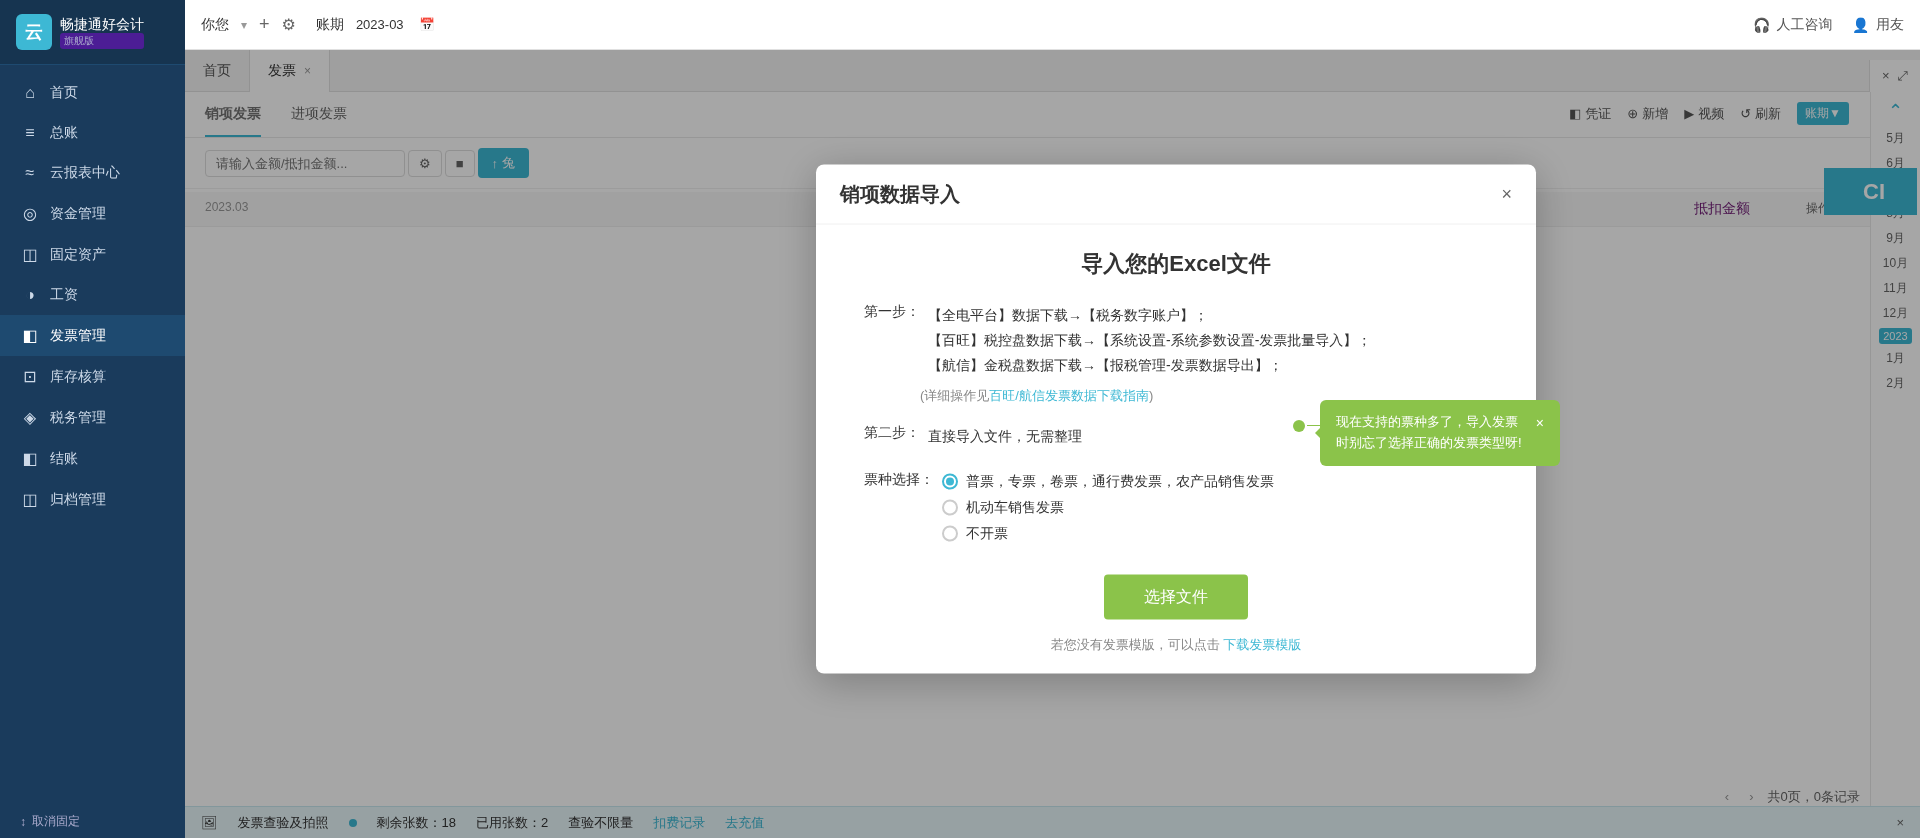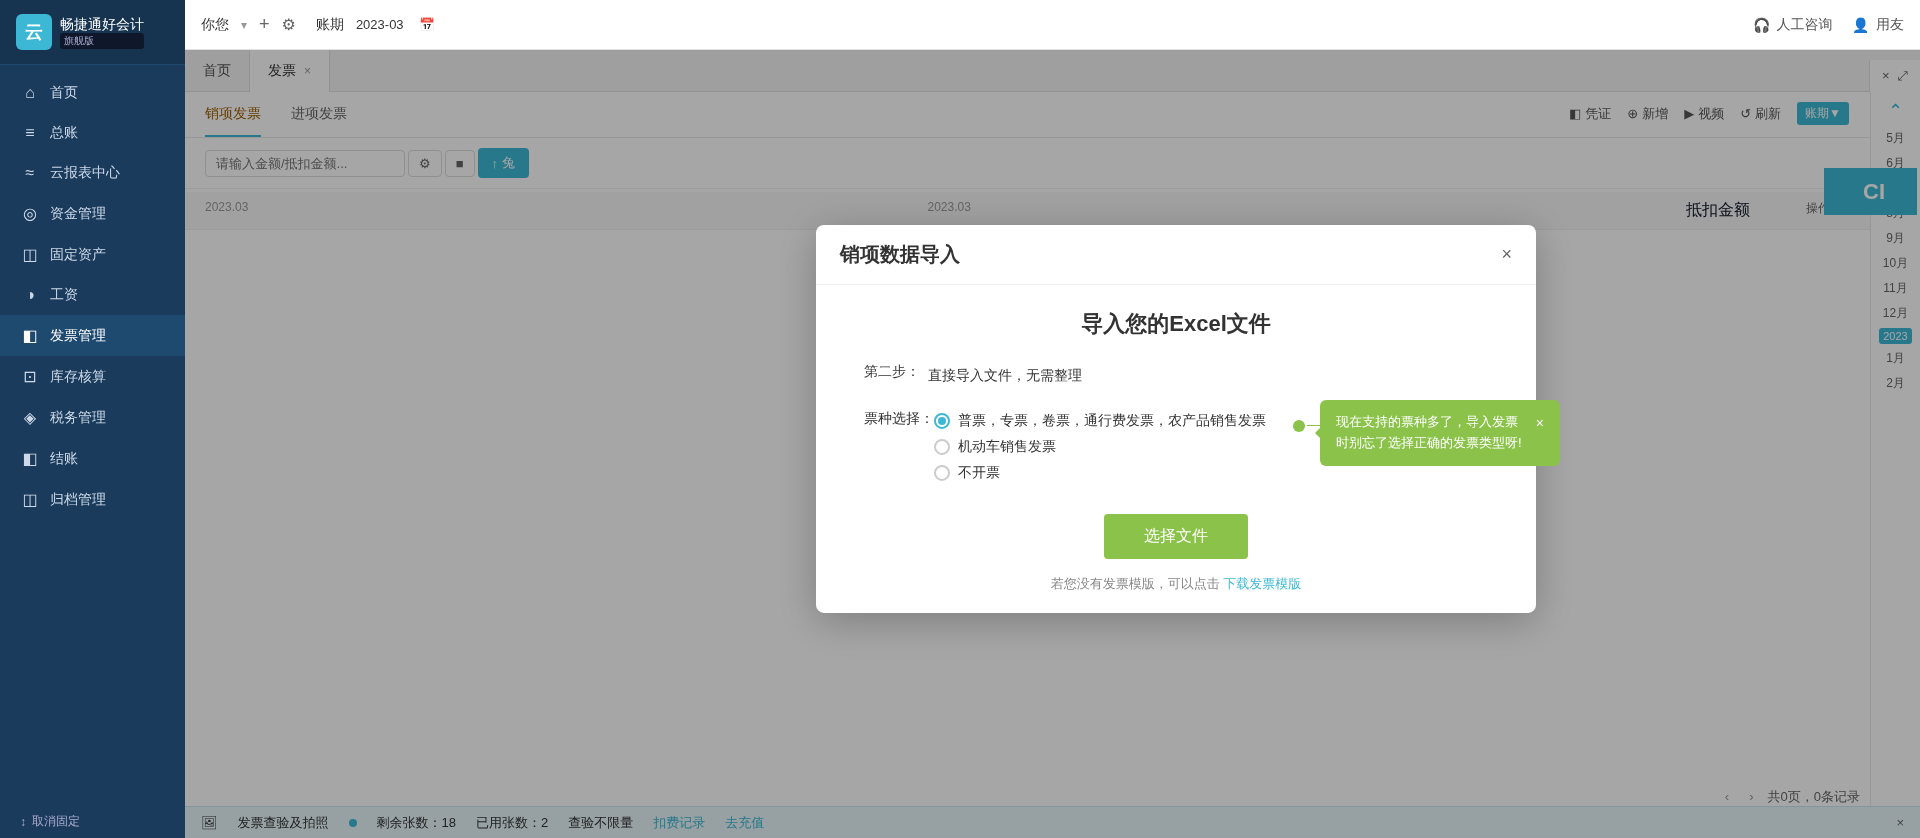--- a/index.html
+++ b/index.html
@@ -12,21 +12,21 @@
     }
     .sidebar-logo {
       padding: 14px 16px; display: flex; align-items: center; gap: 8px;
       background: #163450; border-bottom: 1px solid #1e4a70;
     }
     .sidebar-logo-icon {
       width: 36px; height: 36px; background: #3db8d4; border-radius: 6px;
       display: flex; align-items: center; justify-content: center; color: white; font-size: 18px; font-weight: bold;
     }
     .sidebar-logo-text { font-size: 14px; color: white; line-height: 1.3; }
-    .sidebar-logo-badge { font-size: 10px; color: #aac; background: #0f172a; padding: 1px 4px; border-radius: 3px; }
+    .sidebar-logo-badge { font-size: 10px; color: #aac; background: #4c1d95; padding: 1px 4px; border-radius: 3px; }
     .sidebar-nav { flex: 1; overflow-y: auto; padding: 8px 0; }
     .sidebar-item {
       display: flex; align-items: center; gap: 10px;
       padding: 11px 20px; cursor: pointer; color: #cdd9e8; font-size: 14px;
       transition: background 0.2s;
     }
     .sidebar-item.active { background: #1e4a70; color: white; }
     .sidebar-item-icon { font-size: 16px; width: 20px; text-align: center; }
     .sidebar-scroll-btn {
       padding: 8px 20px; color: #aac; font-size: 12px; cursor: pointer; display: flex; align-items: center; gap: 6px;
@@ -67,21 +67,21 @@
       position: fixed; left: 185px; top: 92px; right: 0; bottom: 0;
       background: white; overflow: hidden;
     }
 
     
     .invoice-tabs {
       display: flex; align-items: center; padding: 0 20px;
       border-bottom: 1px solid #e8e8e8; height: 46px; gap: 30px;
     }
     .invoice-tab { font-size: 14px; color: #666; cursor: pointer; padding: 12px 0; border-bottom: 2px solid transparent; }
-    .invoice-tab.active { color: #a16207; border-bottom-color: #3db8d4; font-weight: 400; }
+    .invoice-tab.active { color: #737373; border-bottom-color: #3db8d4; font-weight: 700; }
 
     
     .toolbar {
       display: flex; align-items: center; padding: 10px 20px; gap: 3px;
       border-bottom: 1px solid #f0f0f0;
     }
     .toolbar-search {
       border: 1px solid #ddd; border-radius: 4px; padding: 5px 10px; font-size: 13px; color: #999; width: 200px;
     }
     .btn-teal {
@@ -332,21 +332,21 @@
     <div class="h-btn">
       <span>↺</span>
       <span>刷新</span>
     </div>
     <div class="period-badge">账期▼</div>
   </div>
 
   <div style="display:flex; padding: 8px 20px; background: #f8f8f8; border-bottom: 1px solid #eee; margin-top: 0; position: absolute; right: 50px; top: 100px; left: 0;">
     <div style="flex:1; color: #999; font-size: 12px;">2023.03</div>
     <div style="flex:1; color: #999; font-size: 12px;">2023.03</div>
-    <div style="color: #0f172a; font-size: 16px; width: 100px; text-align: right;">抵扣金额</div>
+    <div style="color: #701a75; font-size: 14px; width: 100px; text-align: right;">抵扣金额</div>
     <div style="color: #666; font-size: 12px; width: 80px; text-align: right; margin-right: 20px;">操作</div>
   </div>
 
   <div class="pagination-area">
     <span class="page-arrow">‹</span>
     <span class="page-arrow">›</span>
     <span>共0页，0条记录</span>
   </div>
 </div>
 
@@ -380,30 +380,43 @@
 <div class="overlay"></div>
 
 <div class="modal">
   <div class="modal-header">
     <span class="modal-title">销项数据导入</span>
     <button class="modal-close">×</button>
   </div>
   <div class="modal-body">
     <div class="modal-main-title">导入您的Excel文件</div>
 
+    <div class="step">
+      <div class="step-row">
+        <span class="step-label">第一步：</span>
+        <div class="step-content">
+          <div>【全电平台】数据下载→【税务数字账户】；</div>
+          <div>【百旺】税控盘数据下载→【系统设置-系统参数设置-发票批量导入】；</div>
+          <div>【航信】金税盘数据下载→【报税管理-发票数据导出】；</div>
+        </div>
+      </div>
+      <div class="step-indent">
+        <span class="step-note">(详细操作见</span><a class="step-link">百旺/航信发票数据下载指南</a><span class="step-note">)</span>
+      </div>
+    </div>
 
     <div class="step">
       <div class="step-row">
         <span class="step-label">第二步：</span>
         <span class="step-content">直接导入文件，无需整理</span>
       </div>
     </div>
 
     <div class="radio-section">
-      <div style="display:flex; align-items:flex-start; ">
+      <div style="display:flex; align-items:flex-start; gap: 8px;">
         <span class="radio-label" style="white-space:nowrap; padding-top:6px;">票种选择：</span>
         <div>
           <div class="radio-row">
             <div class="radio-custom checked">
               <div class="radio-dot"></div>
             </div>
             <span>普票，专票，卷票，通行费发票，农产品销售发票</span>
           </div>
           <div class="radio-row">
             <div class="radio-custom"></div>

